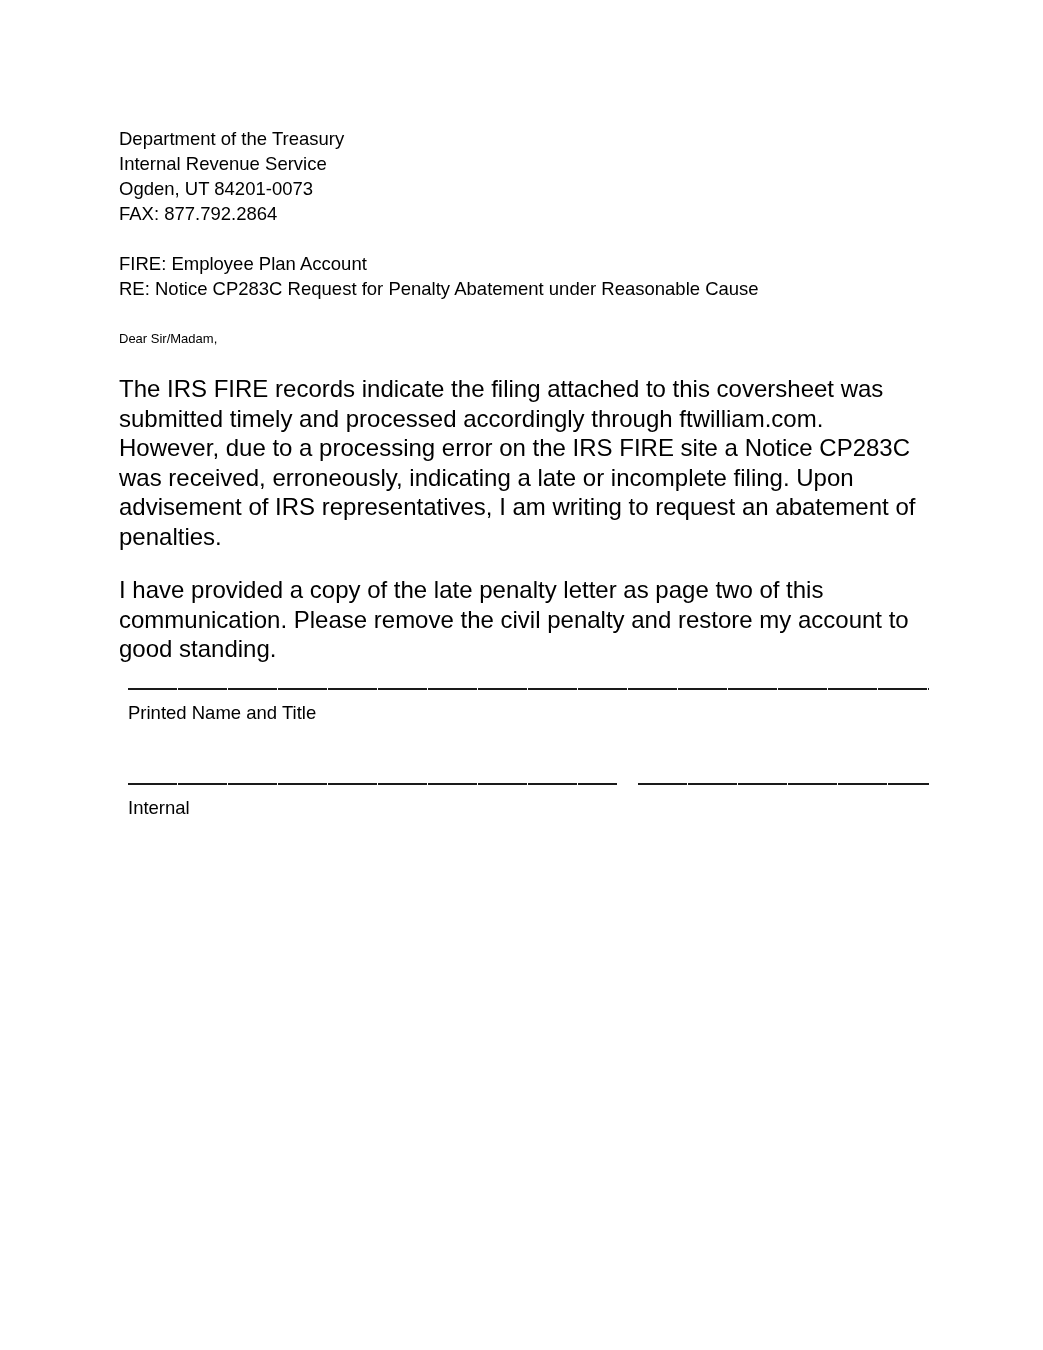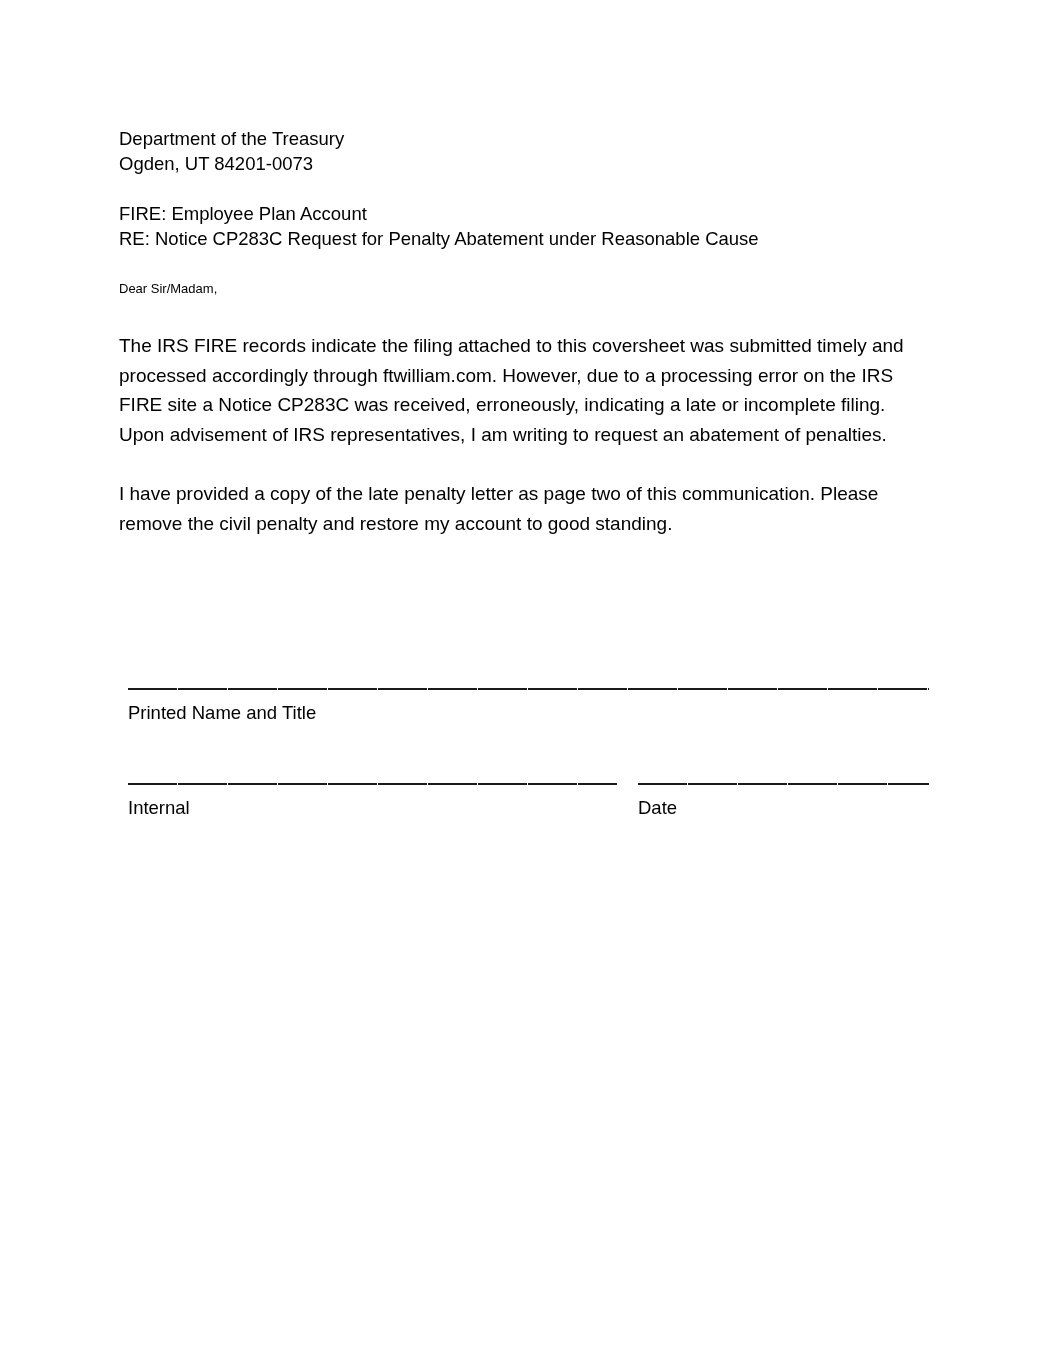--- a/index.html
+++ b/index.html
@@ -50,22 +50,22 @@
 
   
   .salutation {
     margin-top: 25px;
     font-size: 13px;
     line-height: 25px;
   }
 
   
   .body-paragraph {
-    margin-top: 30px;
-    font-size: 19px;
+    margin-top: 23px;
+    font-size: 24px;
     line-height: 29.5px;
     text-align: left;
     width: 800px;
   }
 
   
   .signature-area {
     position: absolute;
     left: 128px;
     top: 688px;
@@ -131,21 +131,23 @@
 </style>
 </head>
 <body>
 
 <div class="page">
 
   <div class="content">
 
     <div class="address-block">
       <span class="address-line">Department of the Treasury</span>
+      <span class="address-line">Internal Revenue Service</span>
       <span class="address-line">Ogden, UT 84201-0073</span>
+      <span class="address-line">FAX: 877.792.2864</span>
     </div>
 
     <div class="attn-block">
       <span class="attn-line">FIRE: Employee Plan Account</span>
       <span class="attn-line">RE: Notice CP283C Request for Penalty Abatement under Reasonable Cause</span>
     </div>
 
     <div class="salutation">Dear Sir/Madam,</div>
 
     <p class="body-paragraph">The IRS FIRE records indicate the filing attached to this coversheet was submitted timely and processed accordingly through ftwilliam.com. However, due to a processing error on the IRS FIRE site a Notice CP283C was received, erroneously, indicating a late or incomplete filing. Upon advisement of IRS representatives, I am writing to request an abatement of penalties.</p>
@@ -162,20 +164,19 @@
 
     <div class="sig-row">
 
       <div class="sig-col-signature">
         <div class="rule rule-signature"></div>
         <div class="field-label">Internal</div>
       </div>
 
       <div class="sig-col-date">
         <div class="rule rule-date"></div>
-        <div class="field-label">Date</div>
       </div>
 
     </div>
 
   </div>
 
 </div>
 
 </body></html>

